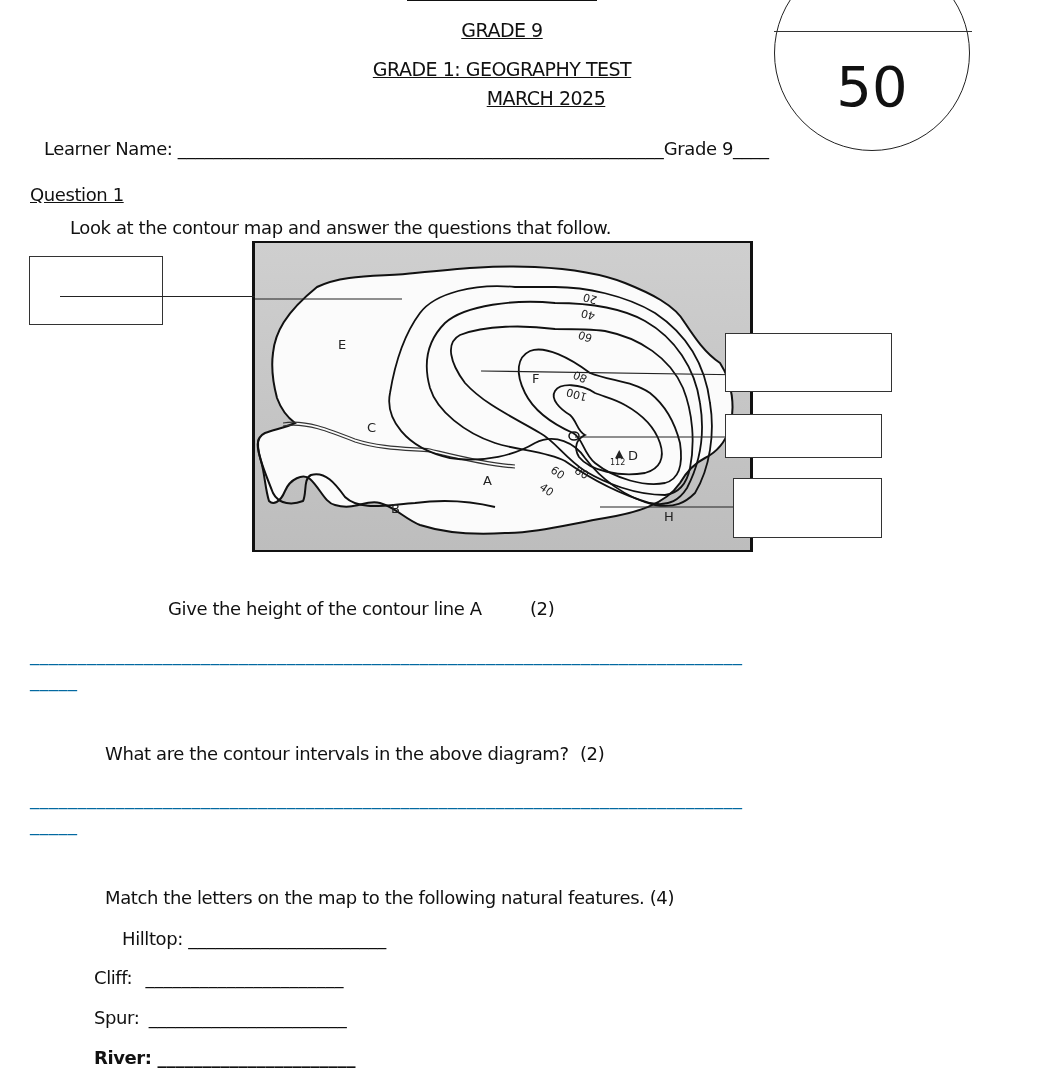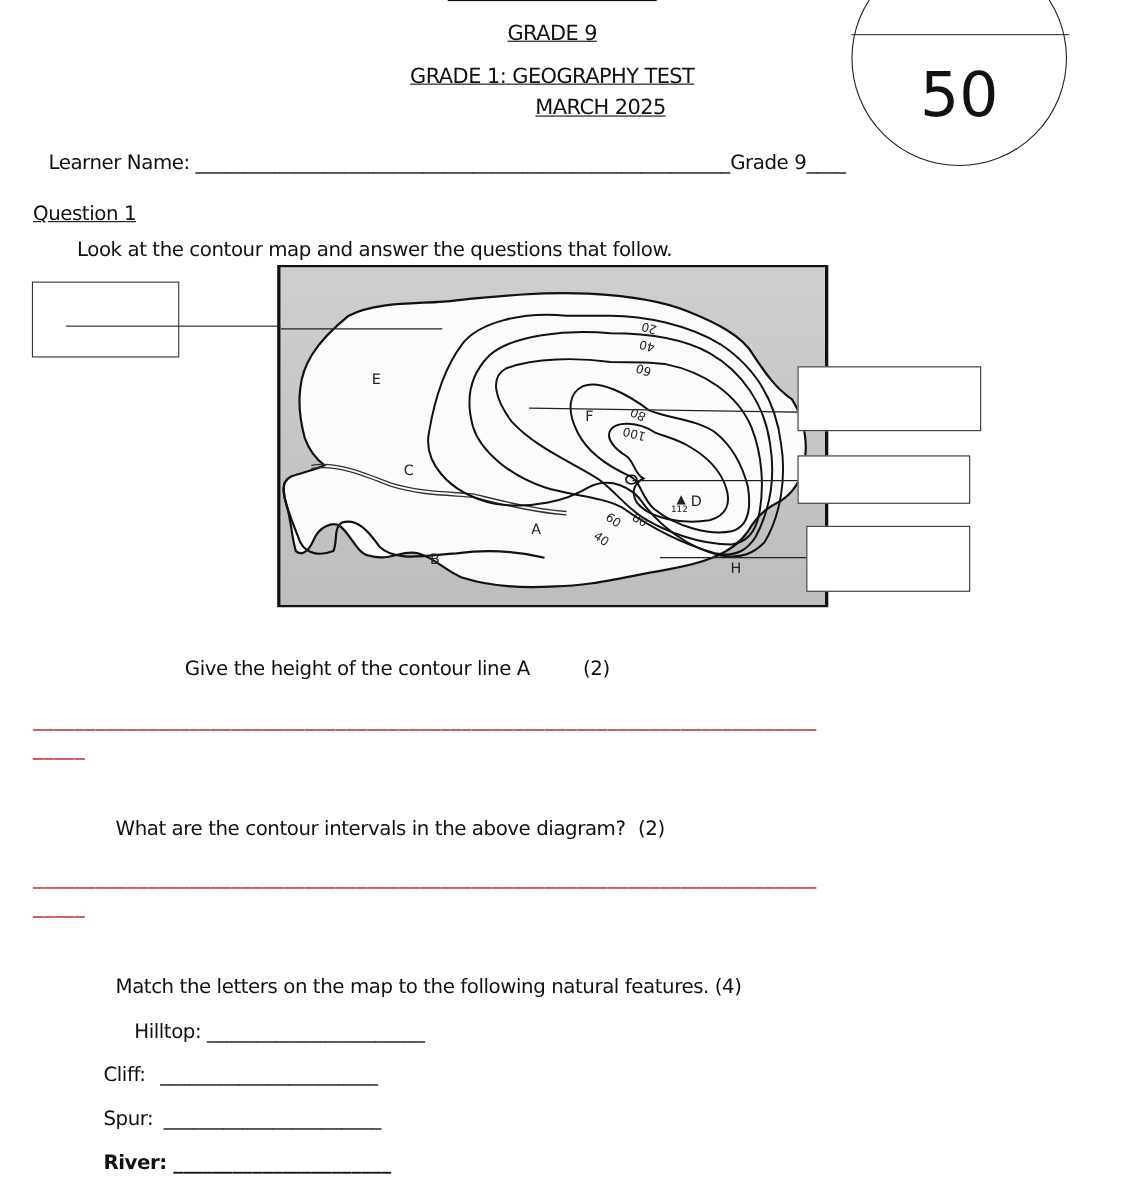--- a/index.html
+++ b/index.html
@@ -12,21 +12,21 @@
   .score-divider { left: 774px; top: 31px; width: 198px; height: 0; border-top: 1.5px solid #333; }
   .score-value { left: 774px; top: 54px; width: 196px; text-align: center; font-size: 56px; font-family: "DejaVu Sans", sans-serif; }
   .line-text { font-size: 18px; letter-spacing: -0.4px; white-space: nowrap; }
   .underline { text-decoration: underline; }
   .dash { letter-spacing: 0; }
   .label-box { border: 1.5px solid #333; background: #fff; box-sizing: border-box; }
   .map-frame { left: 252px; top: 241px; width: 501px; height: 311px; box-sizing: border-box;
                border-left: 3px solid #111; border-top: 2px solid #111; border-right: 3px solid #111; border-bottom: 2px solid #111;
                background: linear-gradient(180deg,#cfcfcf 0%,#bdbdbd 100%); overflow: hidden; }
   svg text { font-family: "DejaVu Sans", sans-serif; }
-  .answer-line { left: 30px; font-size: 18px; letter-spacing: 0.5px; white-space: nowrap; color: #b91c1c; }
+  .answer-line { left: 30px; font-size: 18px; letter-spacing: 0.5px; white-space: nowrap; color: #0369a1; }
 </style>
 </head>
 <body>
 
 <div class="abs top-rule"></div>
 <div class="abs title" style="top:19px;">GRADE 9</div>
 <div class="abs title" style="top:58px;">GRADE 1: GEOGRAPHY TEST</div>
 <div class="abs title" style="top:87px;padding-left:44px;">MARCH 2025</div>
 
 <div class="abs score-circle"></div>

